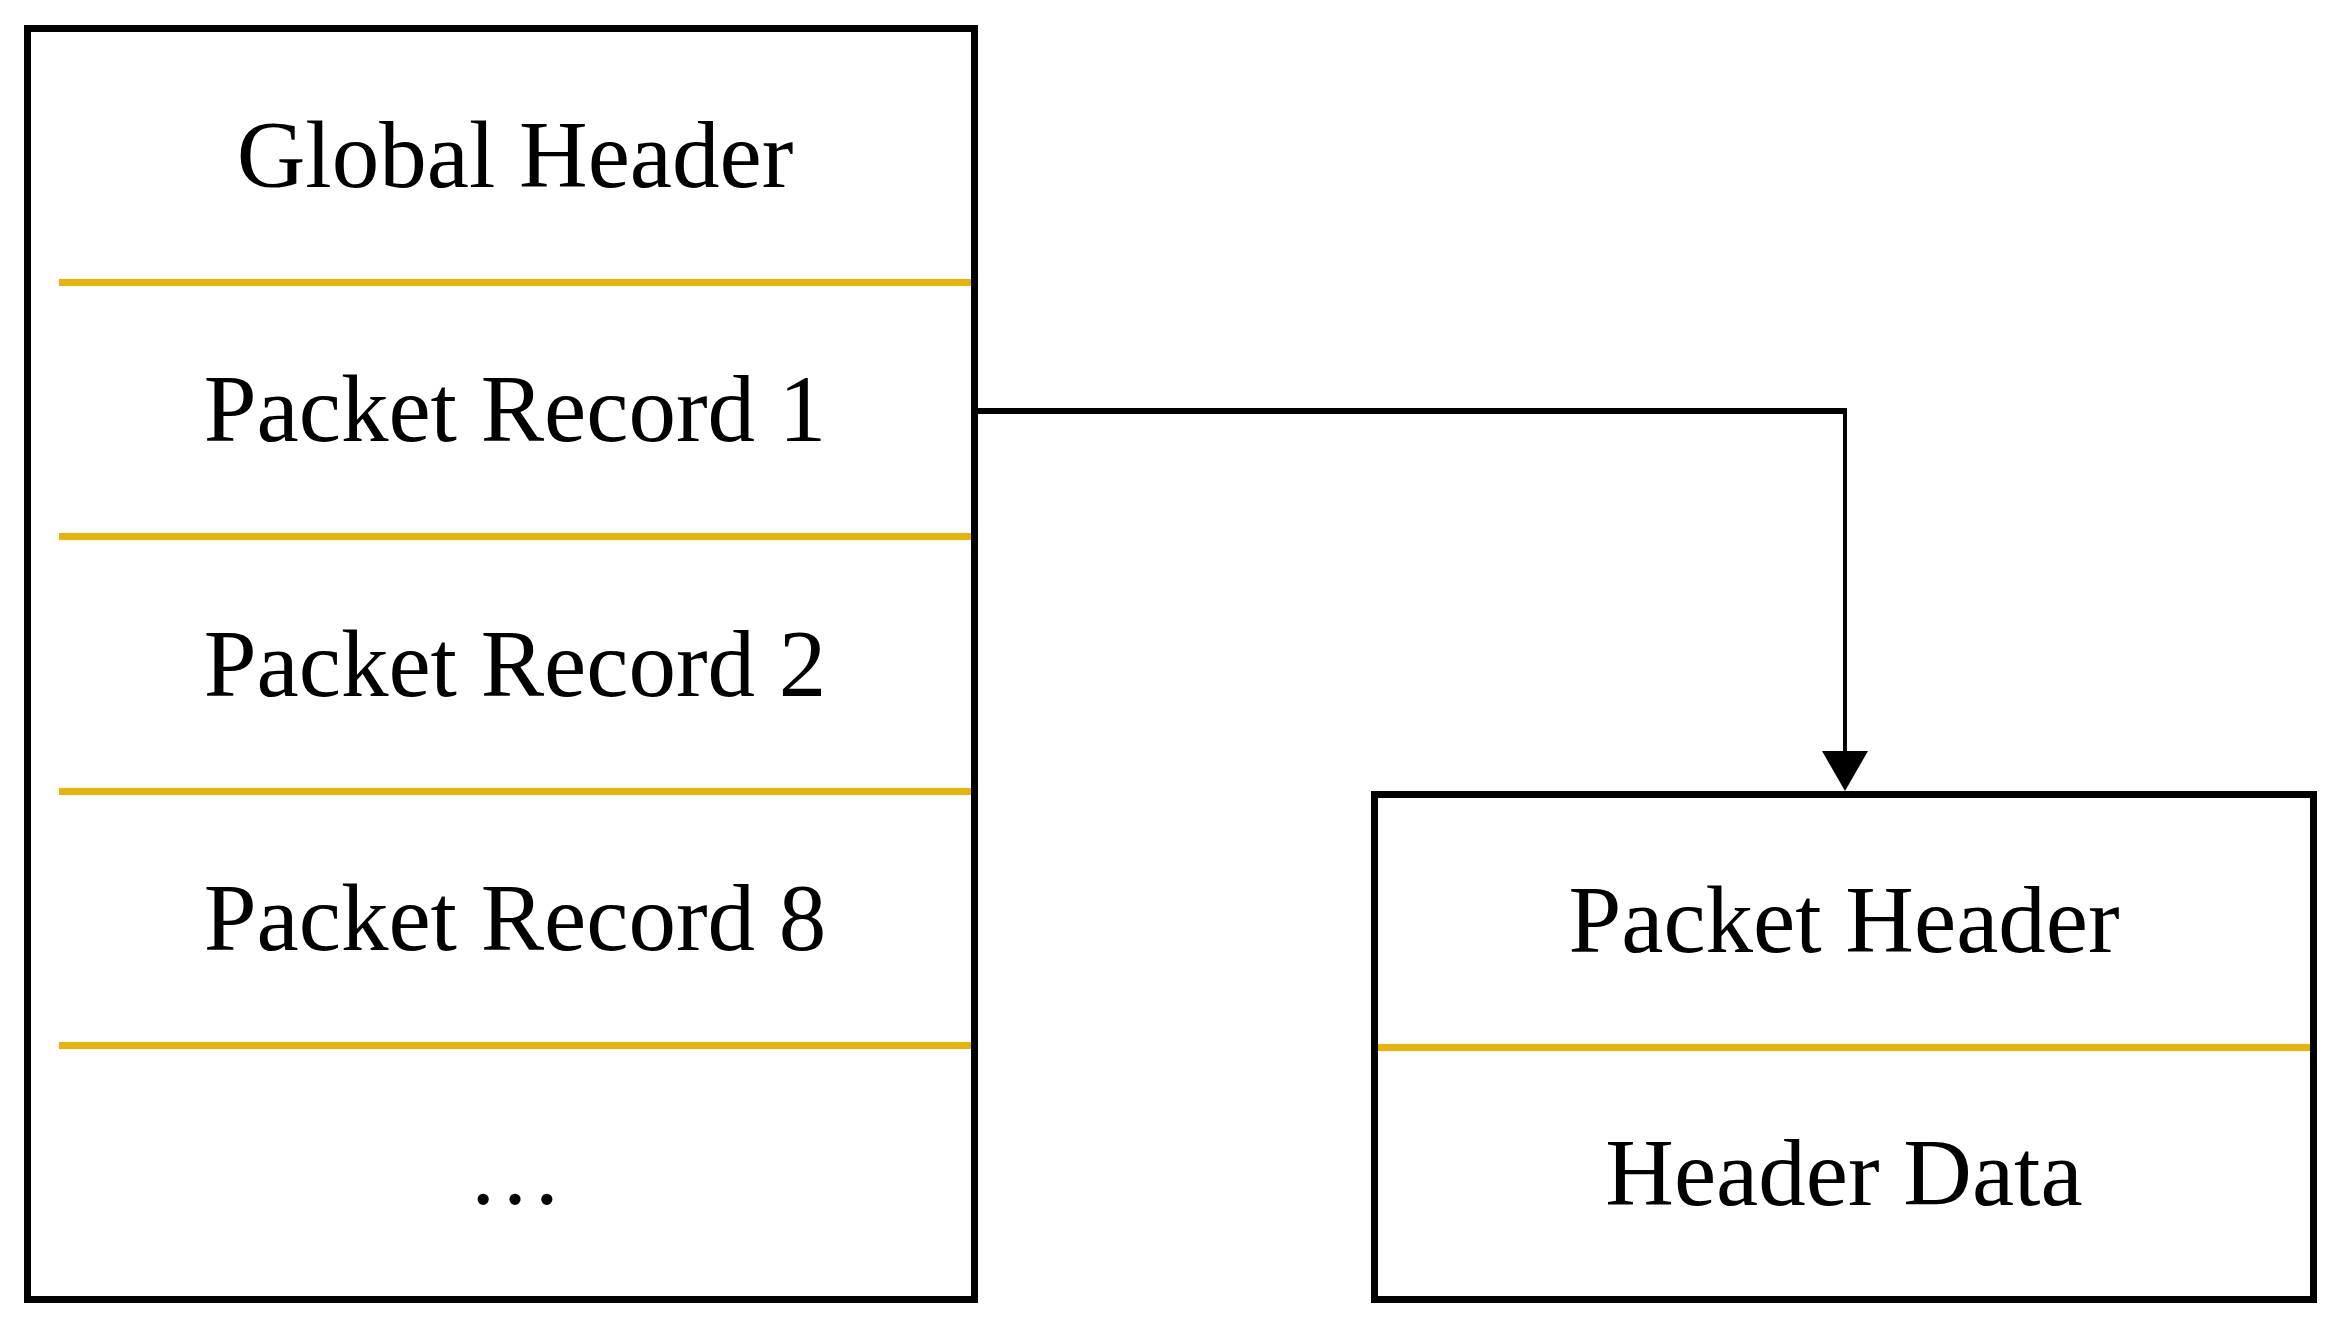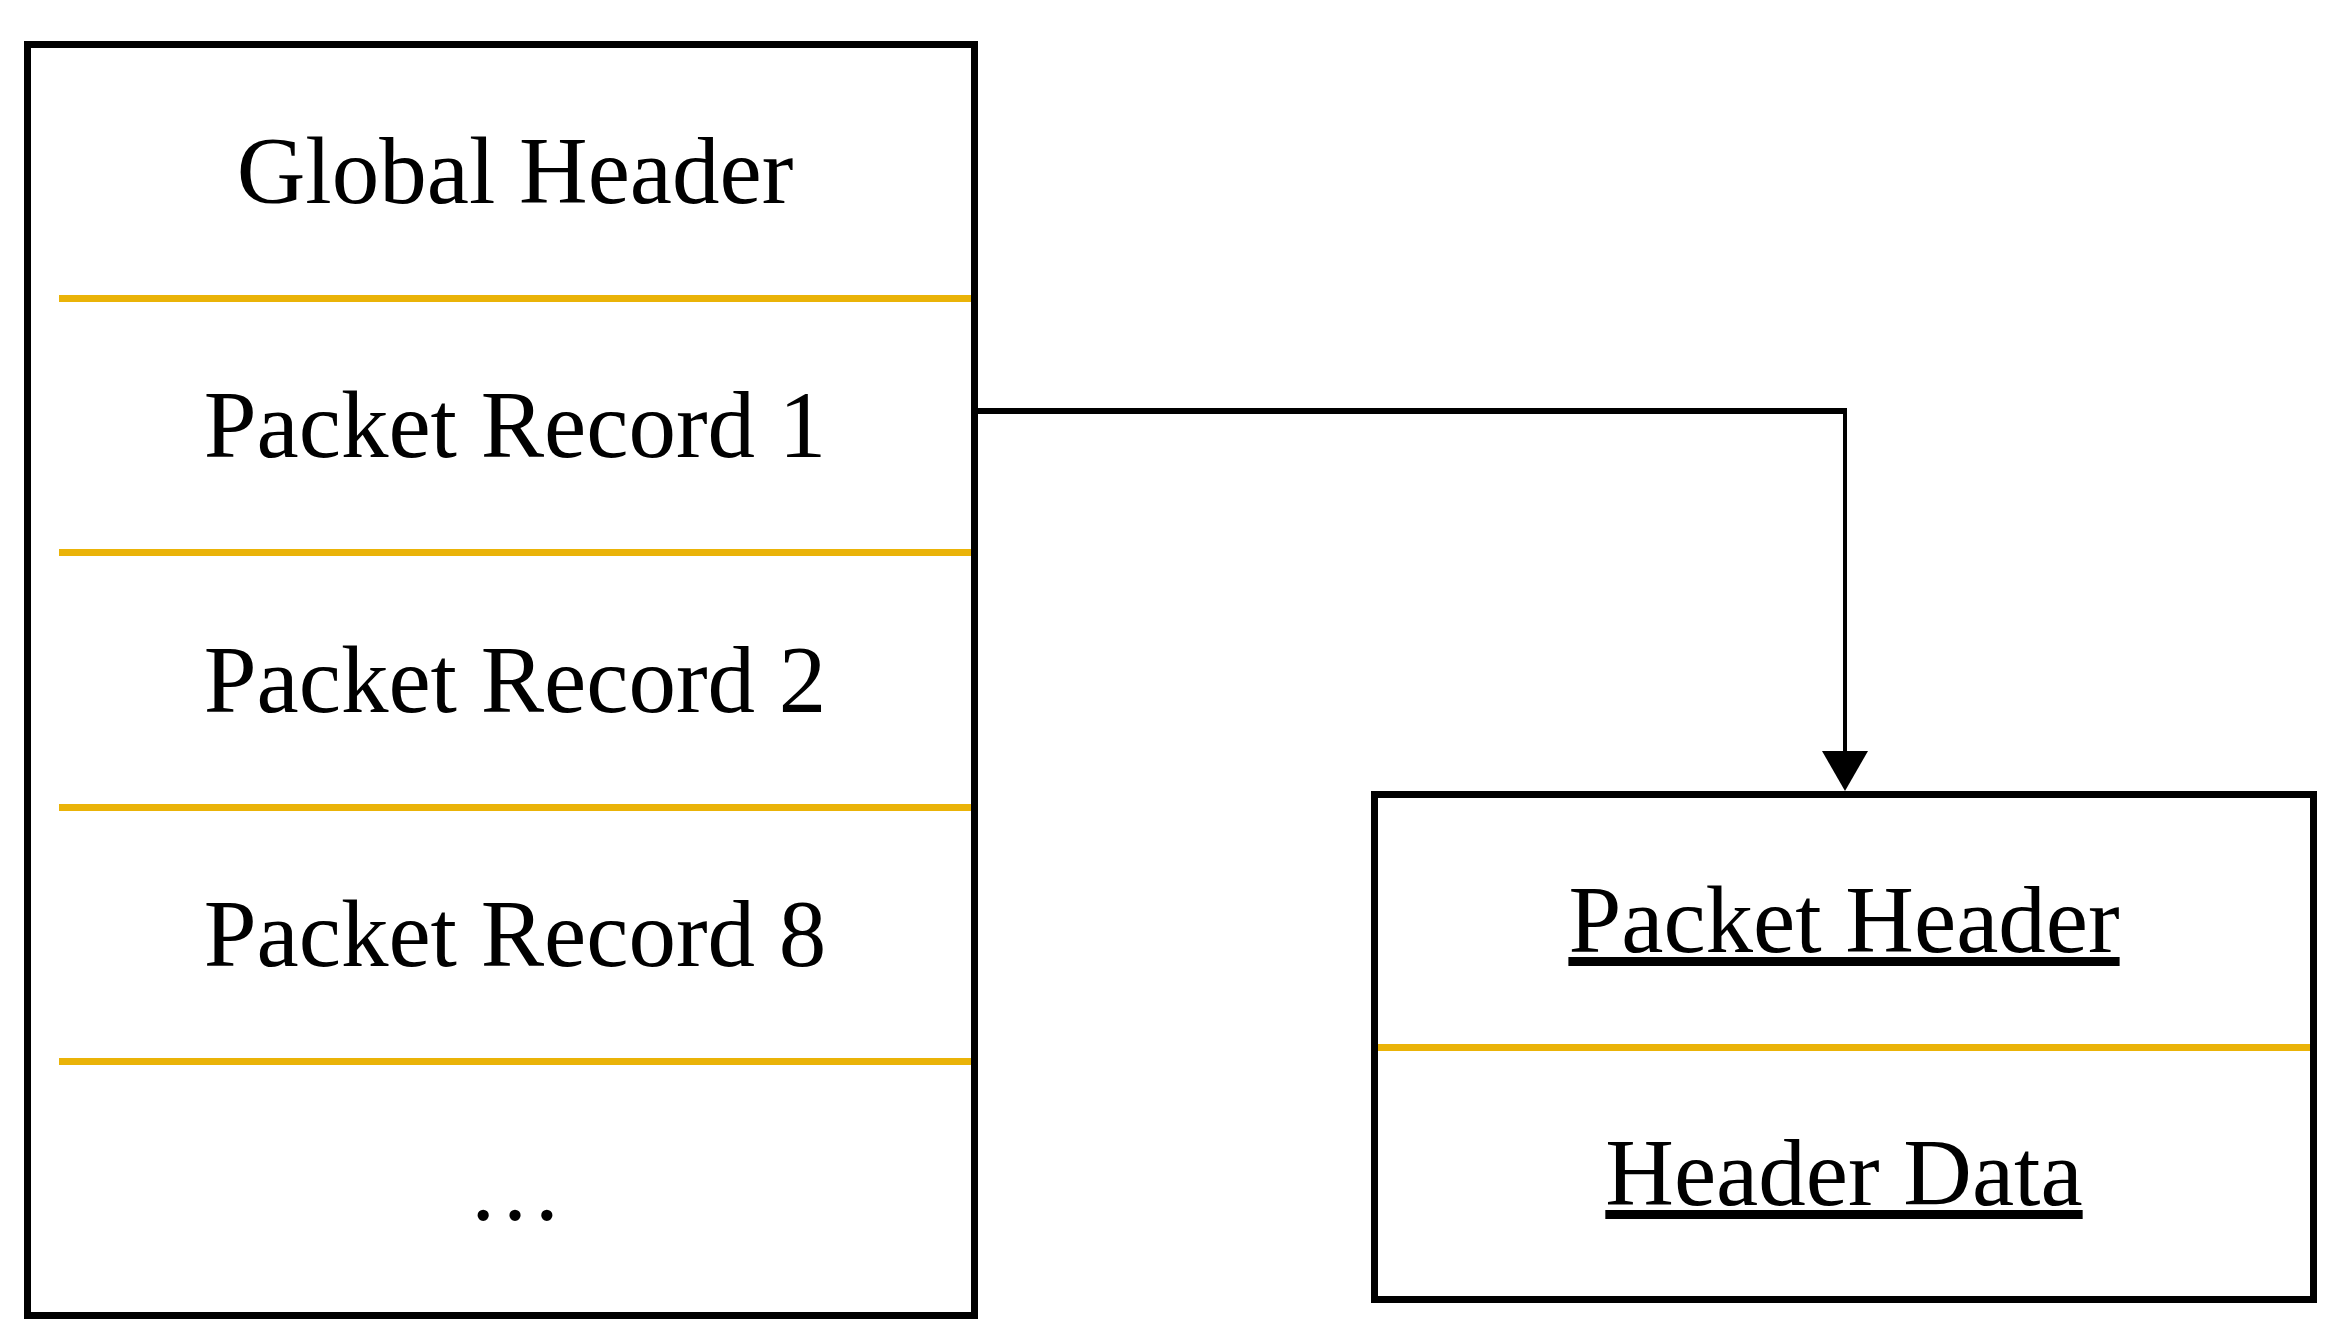--- a/index.html
+++ b/index.html
@@ -19,31 +19,30 @@
   .box {
     position: absolute;
     box-sizing: border-box;
     border: 7px solid #000000;
     background: #ffffff;
     display: flex;
     flex-direction: column;
   }
   #file-box {
     left: 24px;
-    top: 41px;
+    top: 25px;
     width: 954px;
     height: 1278px;
     padding-left: 28px;
   }
   #packet-box {
     left: 1371px;
     top: 791px;
     width: 946px;
     height: 512px;
-    text-decoration: underline;
   }
   .row {
     flex: 1;
     display: flex;
     align-items: center;
     justify-content: center;
     font-size: 95px;
     line-height: 1;
     white-space: nowrap;
   }

